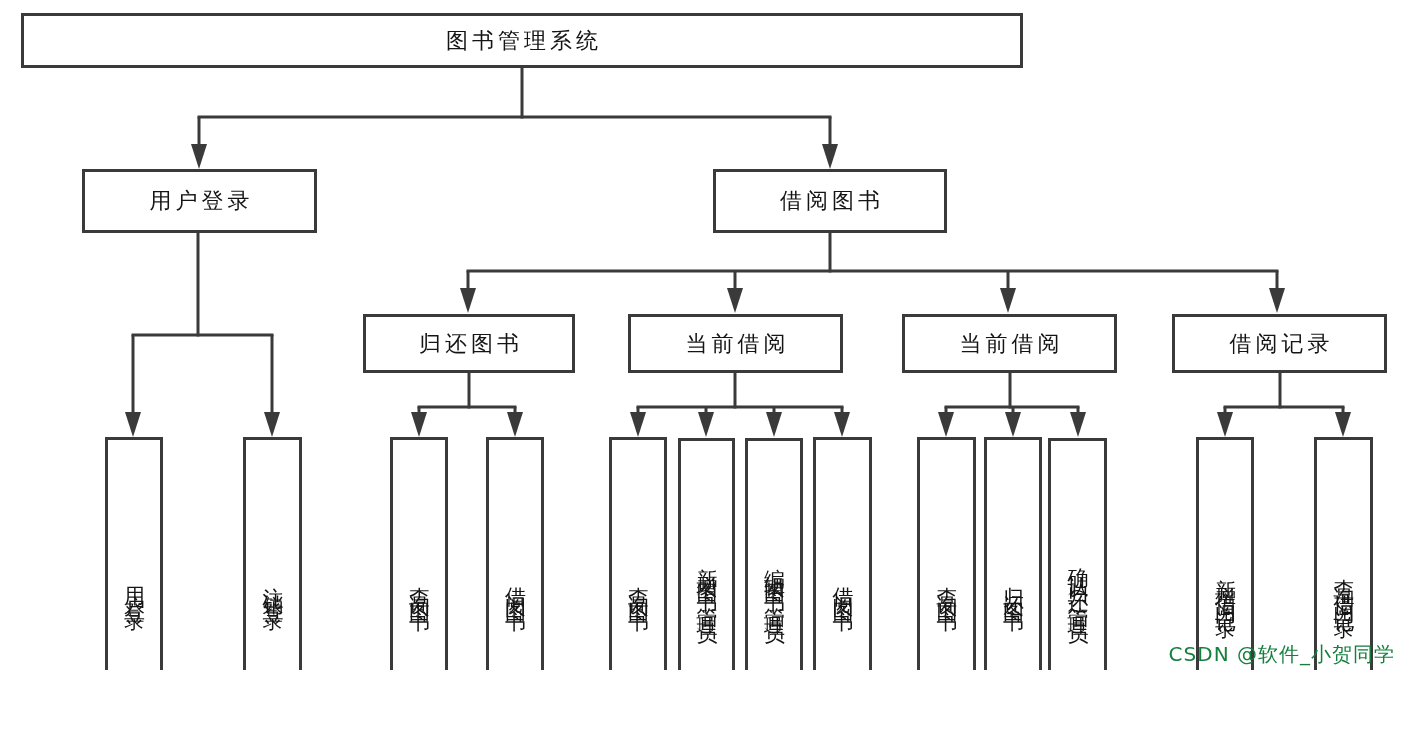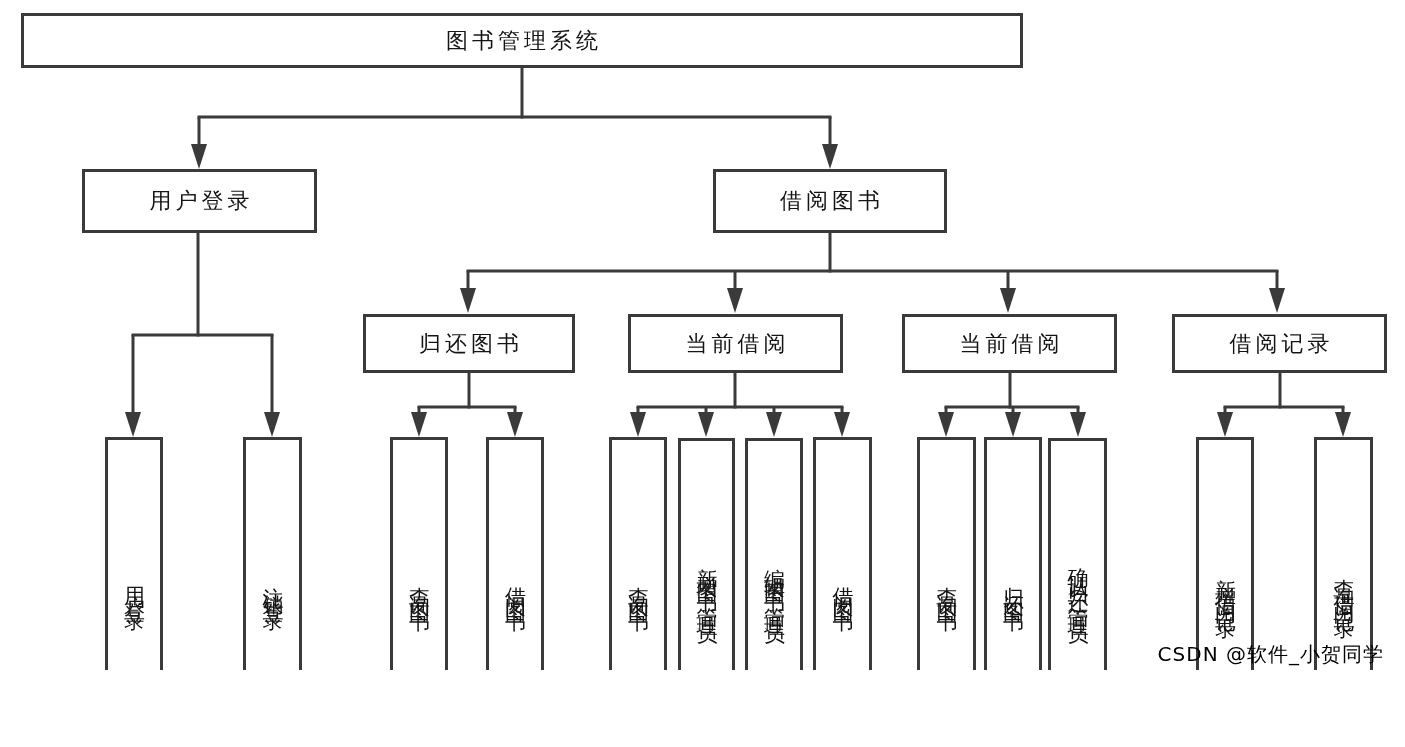--- a/index.html
+++ b/index.html
@@ -25,23 +25,23 @@
   .h{font-size:22px;letter-spacing:4px;text-indent:4px;white-space:nowrap;}
   .v{
     writing-mode:vertical-rl;
     text-orientation:mixed;
     font-size:21px;
     letter-spacing:8px;
     line-height:1;
   }
   .watermark{
     position:absolute;
-    right:21px;bottom:2px;
+    right:10px;bottom:2px;
     font-size:20px;
-    color:#000000;
+    color:#15803d;
     letter-spacing:1px;
     z-index:3;
     white-space:nowrap;
   }
 </style>
 </head>
 <body>
 
 <div id="stage">
 

